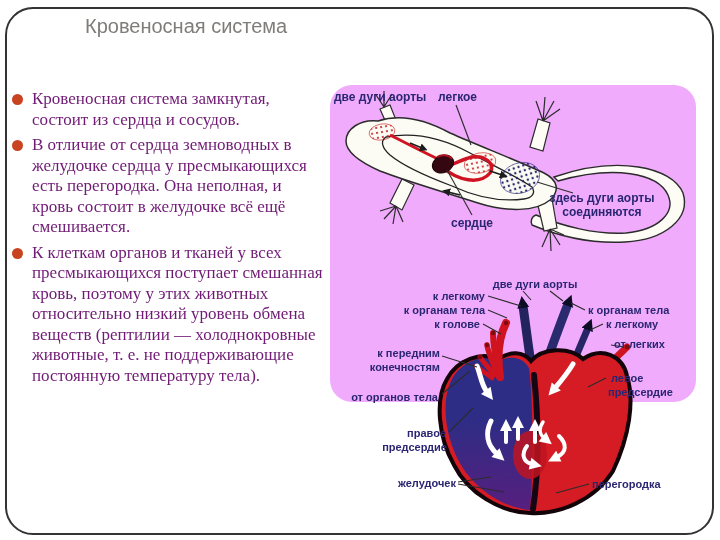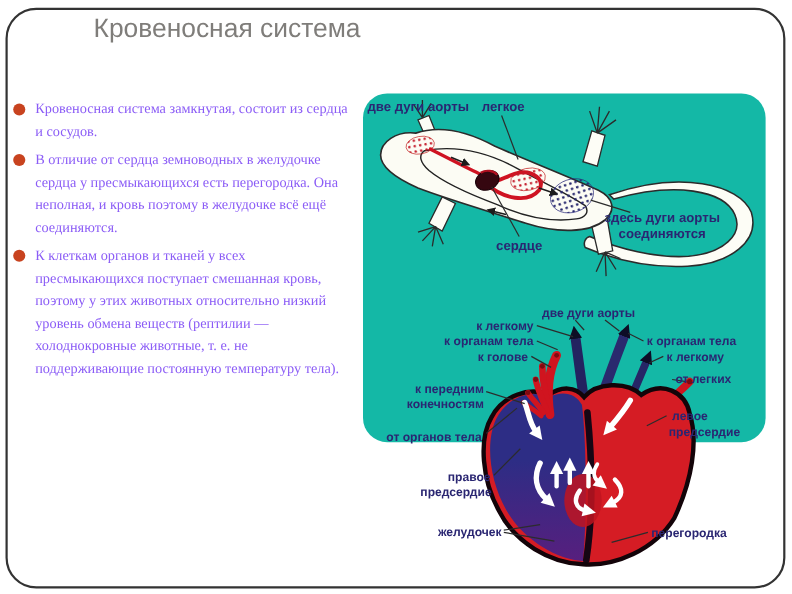--- a/index.html
+++ b/index.html
@@ -1,29 +1,29 @@
 <!DOCTYPE html>
 <html><head>
 <meta charset="utf-8">
 <style>
   html,body{margin:0;padding:0;background:#888;}
   .slide{position:relative;width:720px;height:540px;background:#ffffff;overflow:hidden;
          font-family:"Liberation Serif",serif;}
   .frame{position:absolute;left:5px;top:7px;width:705px;height:524px;
          border:2px solid #333333;border-radius:28px;pointer-events:none;}
   .title{position:absolute;left:85px;top:9px;width:600px;
-         font-family:"Liberation Sans",sans-serif;font-size:24px;line-height:35px;
+         font-family:"Liberation Sans",sans-serif;font-size:20px;line-height:35px;
          color:#7f7d7a;font-weight:400;}
   .title span{display:block;}
   .content{position:absolute;left:12px;top:89px;width:318px;}
   .bullet{display:flex;gap:9px;margin-bottom:5px;}
   .dot{flex:none;width:11px;height:11px;border-radius:50%;background:#c8431f;margin-top:5px;}
-  .btext{font-size:13px;line-height:20.5px;color:#8b5cf6;width:292px;}
+  .btext{font-size:17px;line-height:20.5px;color:#701a75;width:292px;}
   .figure{position:absolute;left:330px;top:85px;width:366px;height:317px;
-          background:#14b8a6;border-bottom-right-radius:26px;border-radius:22px;}
+          background:#f0abfc;border-bottom-right-radius:26px;border-radius:22px;}
   .lbl{font-family:"Liberation Sans",sans-serif;font-weight:700;fill:#2a2672;}
   .hl{font-size:11px;}
   .ll{font-size:12px;}
   .leader{stroke:#2c2c2c;stroke-width:1.1;fill:none;}
   .warrow{stroke:#ffffff;fill:none;stroke-linecap:round;}
 </style>
 </head>
 <body>
 
 <div class="slide">
@@ -34,21 +34,21 @@
     <span>Кровеносная система</span>
   </div>
 
   <div class="content">
     <div class="bullet">
       <span class="dot"></span>
       <span class="btext">Кровеносная система замкнутая, состоит из сердца и сосудов.</span>
     </div>
     <div class="bullet">
       <span class="dot"></span>
-      <span class="btext">В отличие от сердца земноводных в желудочке сердца у пресмыкающихся есть перегородка. Она неполная, и кровь поэтому в желудочке всё ещё соединяются.</span>
+      <span class="btext">В отличие от сердца земноводных в желудочке сердца у пресмыкающихся есть перегородка. Она неполная, и кровь состоит в желудочке всё ещё смешивается.</span>
     </div>
     <div class="bullet">
       <span class="dot"></span>
       <span class="btext">К клеткам органов и тканей у всех пресмыкающихся поступает смешанная кровь, поэтому у этих животных относительно низкий уровень обмена веществ (рептилии — холоднокровные животные, т. е. не поддерживающие постоянную температуру тела).</span>
     </div>
   </div>
 
   <div class="figure">
     <svg width="366" height="437" viewBox="0 0 366 437">
       <defs>

